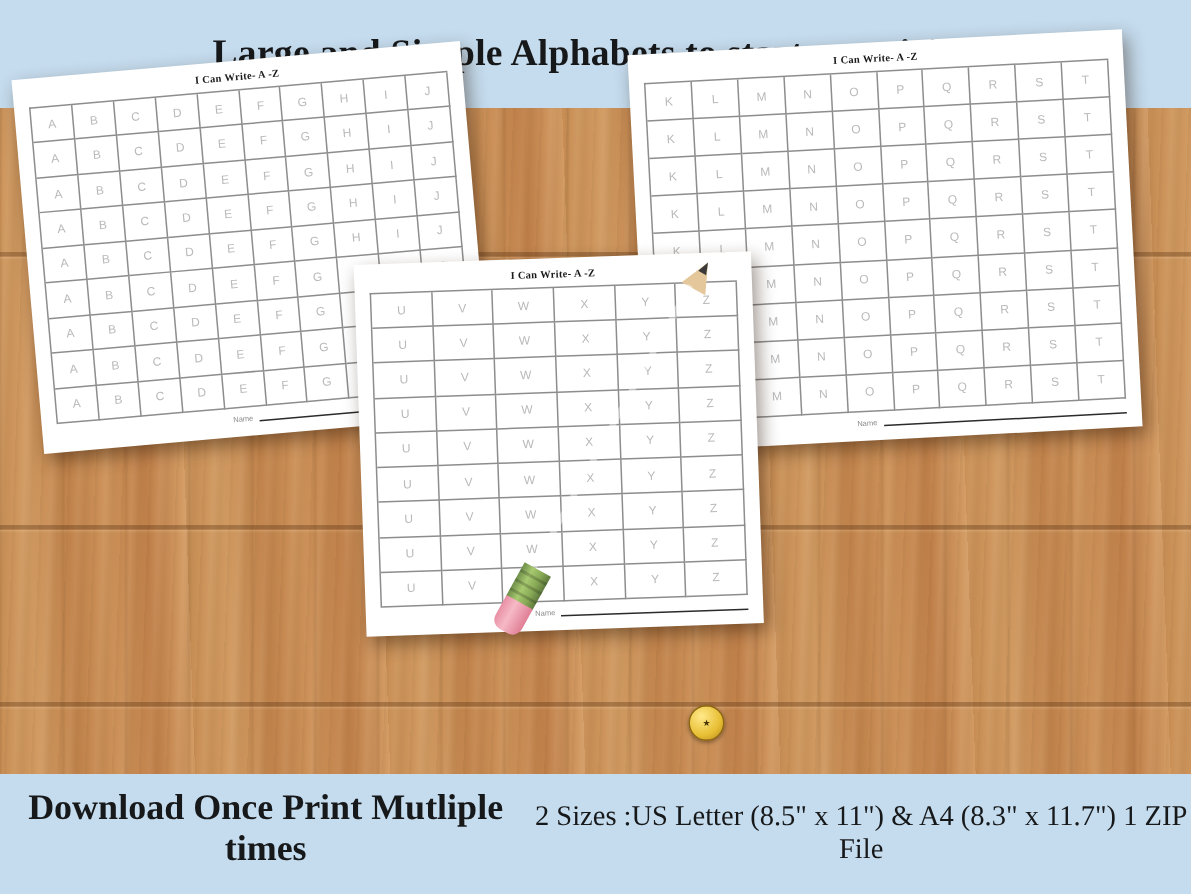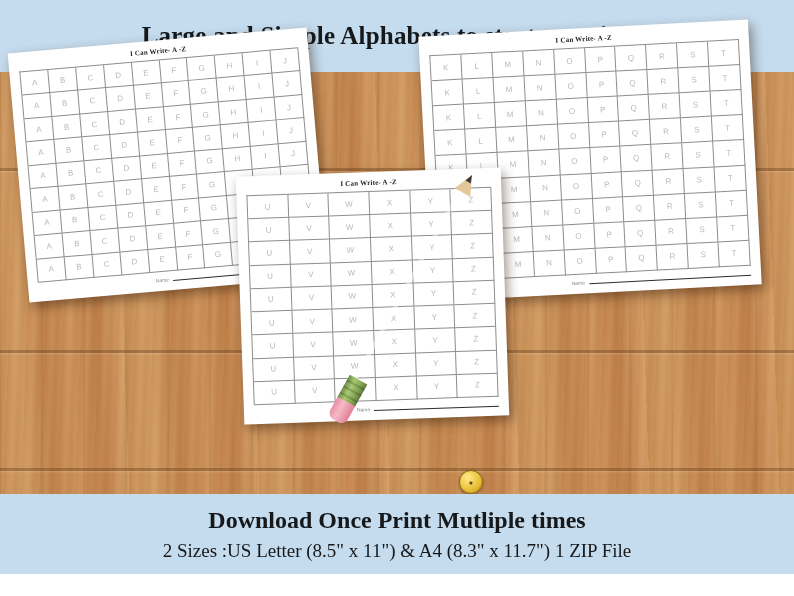--- a/index.html
+++ b/index.html
@@ -36,26 +36,25 @@
     font-size: 25px;
     font-weight: bold;
     color: #16181a;
     letter-spacing: 0.2px;
     text-align: center;
   }
 
   
   .bottom-banner {
     position: absolute;
-    left: 0; top: 494px;
+    left: 0; top: 516px;
     width: 794px;
     height: 80px;
     background: #c5dcee;
     display: flex;
-    flex-direction: column;
     align-items: center;
     justify-content: center;
   }
   .bottom-banner .line1 {
     font-size: 24px;
     font-weight: bold;
     color: #16181a;
     margin-bottom: 6px;
     text-align: center;
   }

